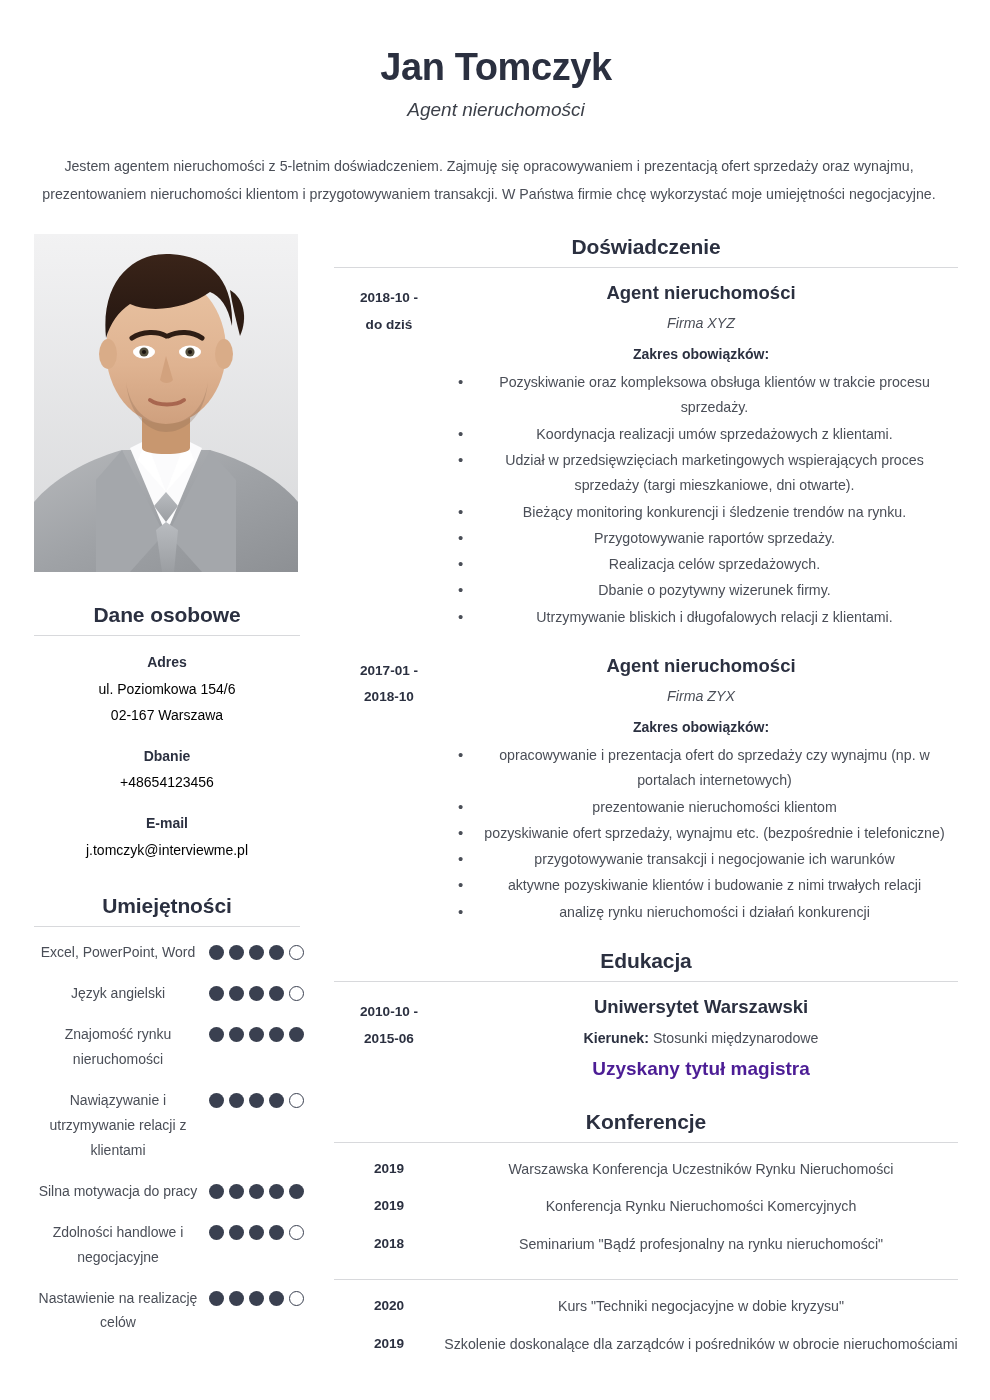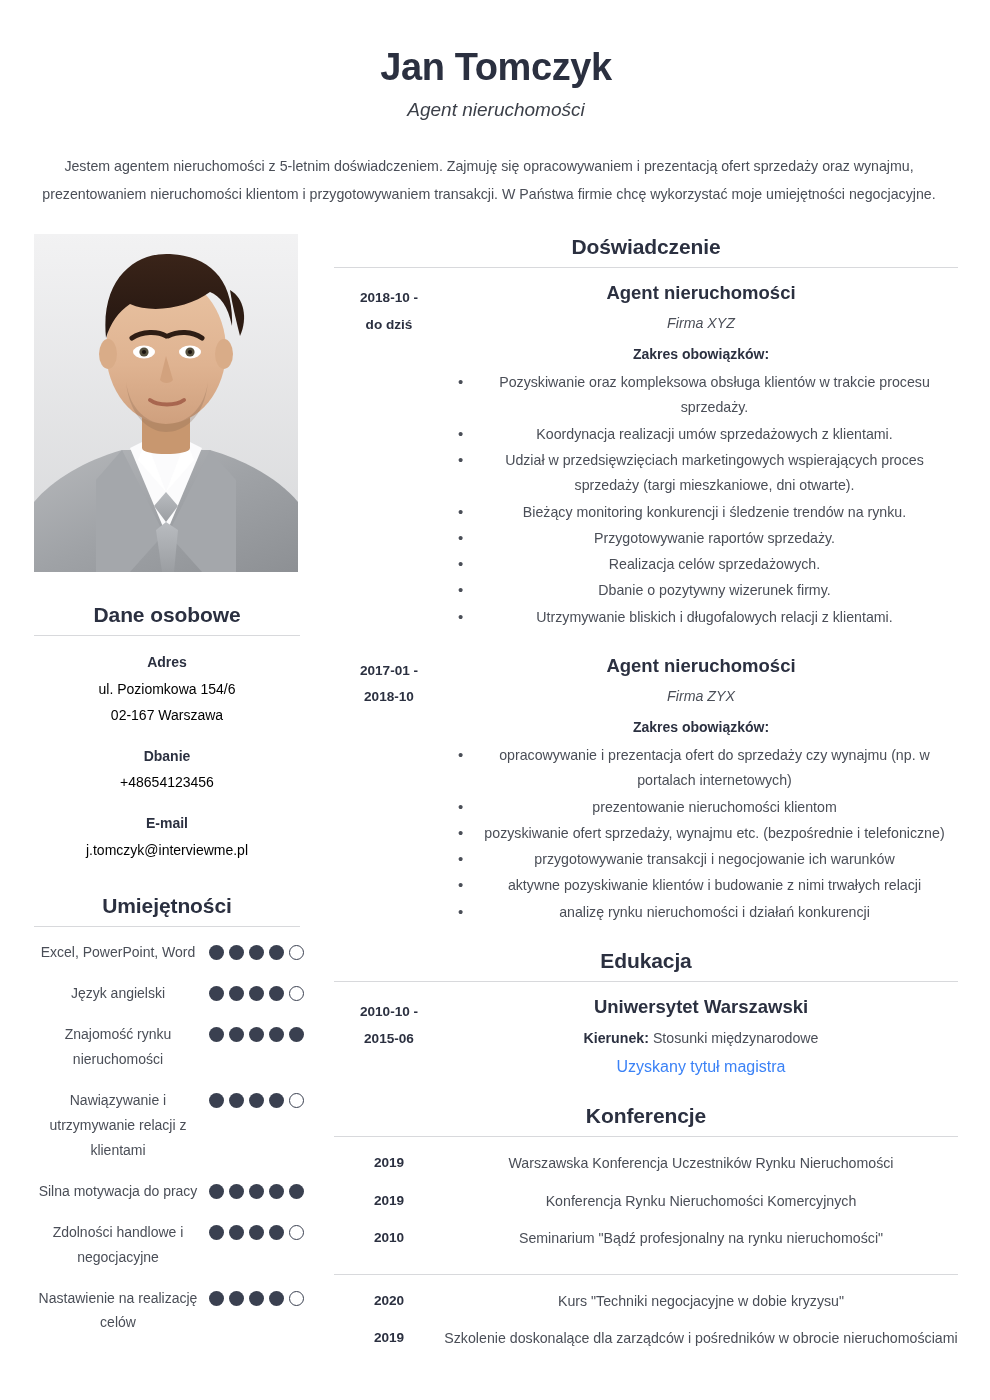--- a/index.html
+++ b/index.html
@@ -201,23 +201,23 @@
   }
 
   
   .edu-line {
     font-size: 14.2px;
     color: #4a4e57;
     line-height: 1.82;
   }
   .edu-line b { color: #2b3040; font-weight: bold; }
   .edu-degree {
-    font-size: 16px;
-    font-weight: normal;
-    color: #3b82f6;
+    font-size: 19px;
+    font-weight: bold;
+    color: #4c1d95;
     line-height: 1.82;
   }
 
   
   .yr-row {
     display: flex;
     align-items: flex-start;
     margin-bottom: 11px;
   }
   .yr-row:last-child { margin-bottom: 0; }
@@ -496,21 +496,21 @@
         <div id="conferences-list">
             <div class="yr-row">
               <div class="yr-year">2019</div>
               <div class="yr-text">Warszawska Konferencja Uczestników Rynku Nieruchomości</div>
             </div>
             <div class="yr-row">
               <div class="yr-year">2019</div>
               <div class="yr-text">Konferencja Rynku Nieruchomości Komercyjnych</div>
             </div>
             <div class="yr-row">
-              <div class="yr-year">2010</div>
+              <div class="yr-year">2018</div>
               <div class="yr-text">Seminarium "Bądź profesjonalny na rynku nieruchomości"</div>
             </div>
           </div>
       </div>
 
       <div class="sec-block-right">
         <hr class="sec-rule">
         <div id="courses-list">
             <div class="yr-row">
               <div class="yr-year">2020</div>

